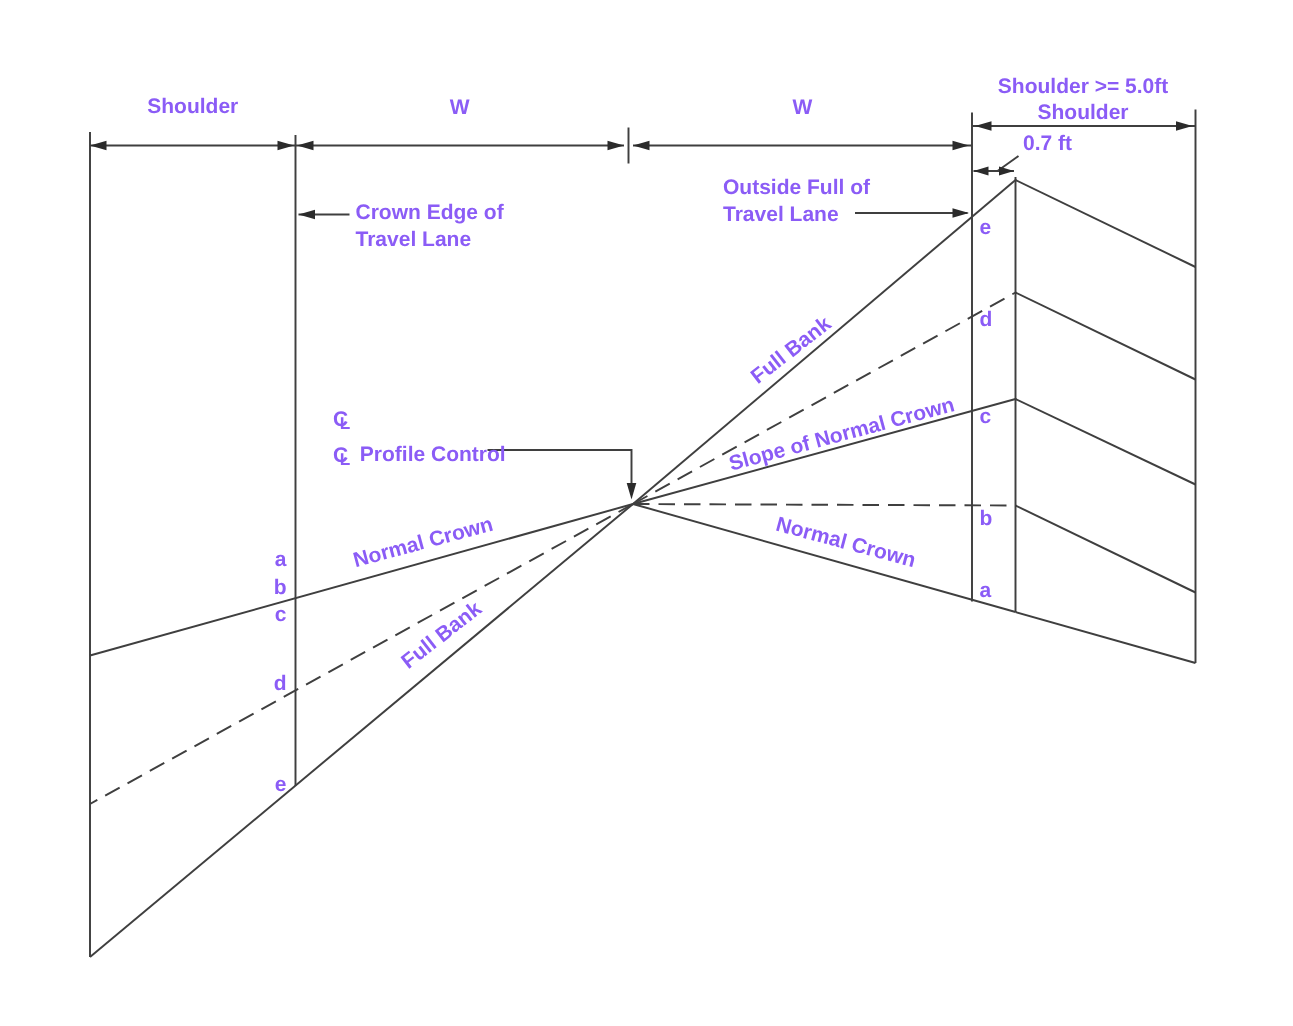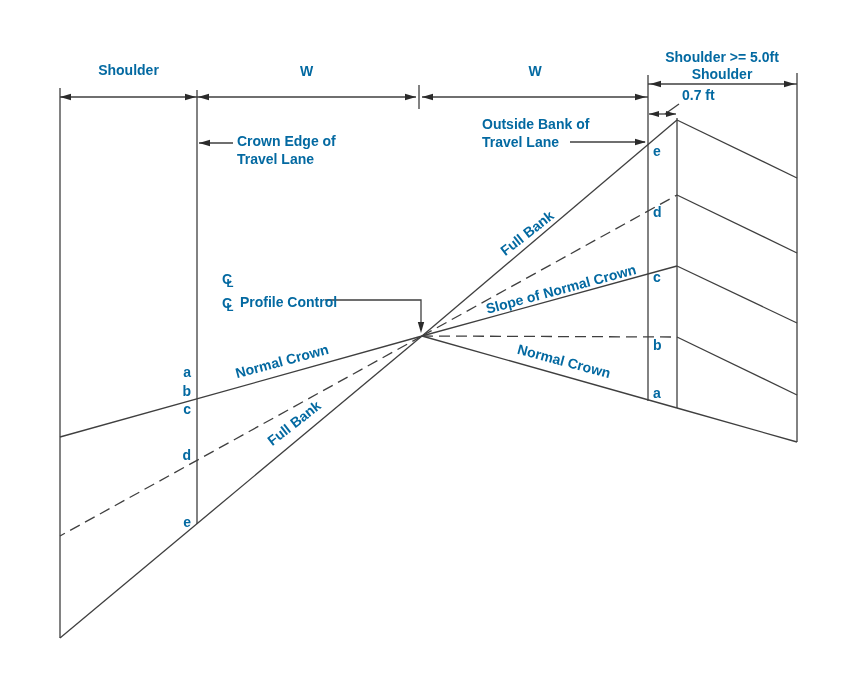--- a/index.html
+++ b/index.html
@@ -1,18 +1,18 @@
 <!DOCTYPE html>
 <html><head>
 <meta charset="utf-8">
 <style>
   html,body { margin:0; padding:0; background:#ffffff; }
   #stage {
     position:relative; width:862px; height:684px; background:#ffffff;
-    font-family:"Liberation Sans", sans-serif; color:#0369a1; overflow:hidden;
+    font-family:"Liberation Sans", sans-serif; color:#8b5cf6; overflow:hidden;
   }
   svg { position:absolute; left:0; top:0; }
   .lbl { position:absolute; font-weight:bold; font-size:14px; white-space:nowrap; }
   .ctr { text-align:center; }
   .rlabel {
     position:absolute; font-weight:bold; font-size:14px; white-space:nowrap;
     transform:translate(-50%,-50%) rotate(var(--r));
   }
   .pt { position:absolute; font-weight:bold; font-size:14px; }
   .pt.rt { width:18px; text-align:right; }
@@ -88,21 +88,21 @@
   <div class="lbl ctr" style="left:422px; top:63px; width:226px;">W</div>
   <div class="lbl ctr" style="left:633px; top:49px; width:178px;">Shoulder &gt;= 5.0ft</div>
   <div class="lbl ctr" style="left:633px; top:66px; width:178px;">Shoulder</div>
   <div class="lbl" style="left:682px; top:87px;">0.7 ft</div>
 
   <div class="lbl twoline" style="left:237px; top:132px;">
     <div>Crown Edge of</div>
     <div>Travel Lane</div>
   </div>
   <div class="lbl twoline" style="left:482px; top:115px;">
-    <div>Outside Bank of</div>
+    <div>Outside Full of</div>
     <div>Travel Lane</div>
   </div>
 
   <div class="lbl clnote" style="left:222px; top:266px;">
     <div>
       <span class="clsym"><span class="clsym-c">C</span><span class="clsym-l">L</span></span>
     </div>
     <div>
       <span class="clsym"><span class="clsym-c">C</span><span class="clsym-l">L</span></span>
       <span>Profile Control</span>

